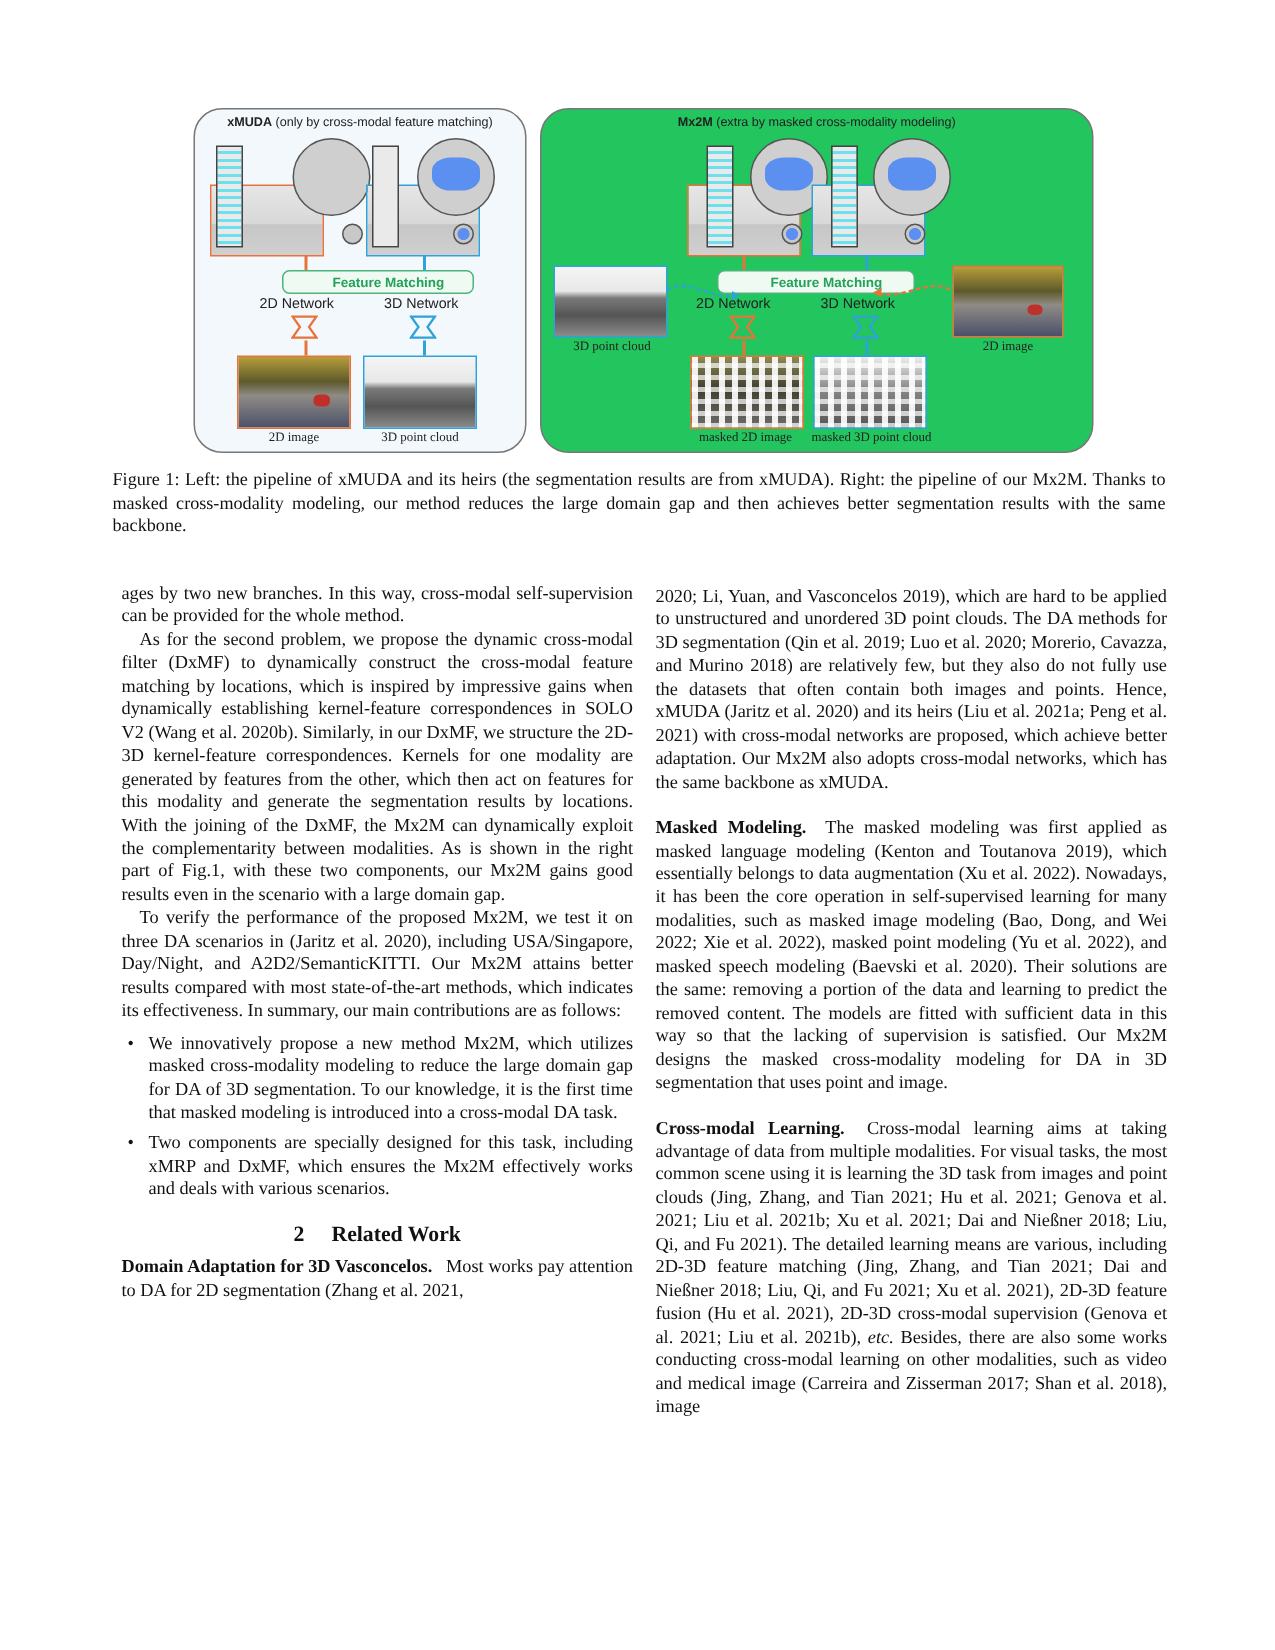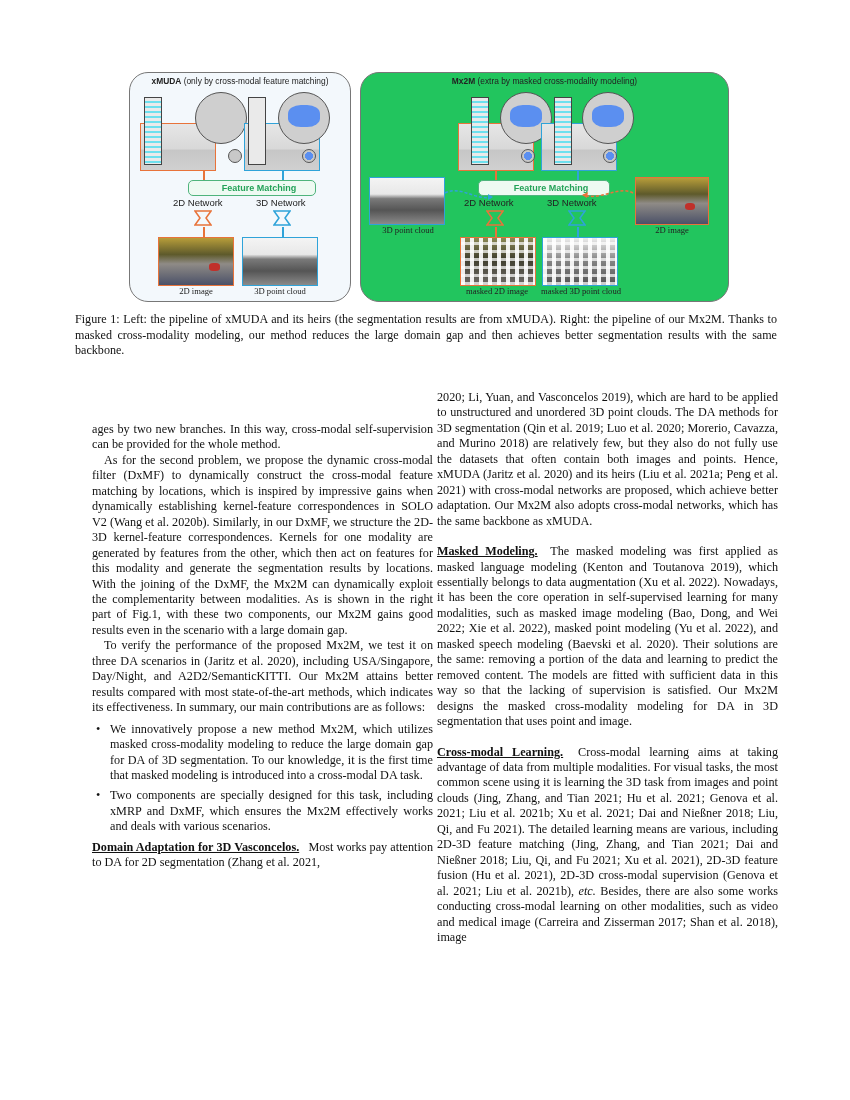--- a/index.html
+++ b/index.html
@@ -35,30 +35,30 @@
       repeating-linear-gradient(90deg, rgba(255,255,255,0.9) 0 4px, transparent 4px 9px),
       repeating-linear-gradient(0deg, rgba(255,255,255,0.7) 0 3px, transparent 3px 8px),
       linear-gradient(180deg,#8d8a55 0%,#3f3e2e 45%,#6f6c69 100%); }
   .masked3d { background:
       repeating-linear-gradient(90deg, rgba(255,255,255,0.9) 0 4px, transparent 4px 9px),
       repeating-linear-gradient(0deg, rgba(255,255,255,0.7) 0 3px, transparent 3px 8px),
       linear-gradient(180deg,#eee 0%,#888 45%,#555 100%); }
   .cap { position:absolute; font-family:"Liberation Serif", serif; font-size:8.6px; color:#222; white-space:nowrap; text-align:center; }
   .caption { position:absolute; left:75px; top:312px; width:702px; font-size:12.1px; line-height:15.5px; text-align:justify; }
   .col { position:absolute; top:388px; width:341px; font-size:12.2px; line-height:15.45px; text-align:justify; }
-  .col.l { left:92px;margin-top:34px; }
+  .col.l { left:81px; }
   .col.r { left:437px; top:390px; }
   .col p { margin:0; }
   .col p.ind { text-indent:12px; }
   .col ul { margin:6px 0 0 0; padding:0 0 0 18px; list-style:none; }
   .col li { position:relative; margin-bottom:5px; }
   .col li::before { content:"•"; position:absolute; left:-14px; }
   .sec { text-align:center; font-weight:bold; font-size:14.5px; margin:15px 0 6px 0; }
   .sec span { margin-right:18px; }
-  .runin { font-weight:bold; margin-right:6px;text-decoration:underline; }
+  .runin { font-weight:bold; margin-right:6px; }
   .gap { height:15px; }
 </style>
 </head>
 <body>
 
 <div class="fig">
 
   <div class="panel left">
     <div class="ptitle">
       <b>xMUDA</b>
@@ -159,20 +159,23 @@
 <div class="caption">Figure 1:  Left: the pipeline of xMUDA and its heirs (the segmentation results are from xMUDA). Right: the pipeline of our Mx2M. Thanks to masked cross-modality modeling, our method reduces the large domain gap and then achieves better segmentation results with the same backbone.</div>
 
 <div class="col l">
   <p>ages by two new branches. In this way, cross-modal self-supervision can be provided for the whole method.</p>
   <p class="ind">As for the second problem, we propose the dynamic cross-modal filter (DxMF) to dynamically construct the cross-modal feature matching by locations, which is inspired by impressive gains when dynamically establishing kernel-feature correspondences in SOLO V2 (Wang et al. 2020b). Similarly, in our DxMF, we structure the 2D-3D kernel-feature correspondences. Kernels for one modality are generated by features from the other, which then act on features for this modality and generate the segmentation results by locations. With the joining of the DxMF, the Mx2M can dynamically exploit the complementarity between modalities. As is shown in the right part of Fig.1, with these two components, our Mx2M gains good results even in the scenario with a large domain gap.</p>
   <p class="ind">To verify the performance of the proposed Mx2M, we test it on three DA scenarios in (Jaritz et al. 2020), including USA/Singapore, Day/Night, and A2D2/SemanticKITTI. Our Mx2M attains better results compared with most state-of-the-art methods, which indicates its effectiveness. In summary, our main contributions are as follows:</p>
   <ul>
     <li>We innovatively propose a new method Mx2M, which utilizes masked cross-modality modeling to reduce the large domain gap for DA of 3D segmentation. To our knowledge, it is the first time that masked modeling is introduced into a cross-modal DA task.</li>
     <li>Two components are specially designed for this task, including xMRP and DxMF, which ensures the Mx2M effectively works and deals with various scenarios.</li>
   </ul>
+  <div class="sec">
+    <span>2</span><span style="margin:0">Related Work</span>
+  </div>
   <p><span class="runin">Domain Adaptation for 3D Vasconcelos.</span> <span>Most works pay attention to DA for 2D segmentation (Zhang et al. 2021,</span></p>
 </div>
 
 <div class="col r">
   <p>2020; Li, Yuan, and Vasconcelos 2019), which are hard to be applied to unstructured and unordered 3D point clouds. The DA methods for 3D segmentation (Qin et al. 2019; Luo et al. 2020; Morerio, Cavazza, and Murino 2018) are relatively few, but they also do not fully use the datasets that often contain both images and points. Hence, xMUDA (Jaritz et al. 2020) and its heirs (Liu et al. 2021a; Peng et al. 2021) with cross-modal networks are proposed, which achieve better adaptation. Our Mx2M also adopts cross-modal networks, which has the same backbone as xMUDA.</p>
   <div class="gap"></div>
   <p><span class="runin">Masked Modeling.</span> <span>The masked modeling was first applied as masked language modeling (Kenton and Toutanova 2019), which essentially belongs to data augmentation (Xu et al. 2022). Nowadays, it has been the core operation in self-supervised learning for many modalities, such as masked image modeling (Bao, Dong, and Wei 2022; Xie et al. 2022), masked point modeling (Yu et al. 2022), and masked speech modeling (Baevski et al. 2020). Their solutions are the same: removing a portion of the data and learning to predict the removed content. The models are fitted with sufficient data in this way so that the lacking of supervision is satisfied. Our Mx2M designs the masked cross-modality modeling for DA in 3D segmentation that uses point and image.</span></p>
   <div class="gap"></div>
   <p><span class="runin">Cross-modal Learning.</span> <span>Cross-modal learning aims at taking advantage of data from multiple modalities. For visual tasks, the most common scene using it is learning the 3D task from images and point clouds (Jing, Zhang, and Tian 2021; Hu et al. 2021; Genova et al. 2021; Liu et al. 2021b; Xu et al. 2021; Dai and Nießner 2018; Liu, Qi, and Fu 2021). The detailed learning means are various, including 2D-3D feature matching (Jing, Zhang, and Tian 2021; Dai and Nießner 2018; Liu, Qi, and Fu 2021; Xu et al. 2021), 2D-3D feature fusion (Hu et al. 2021), 2D-3D cross-modal supervision (Genova et al. 2021; Liu et al. 2021b),</span> <i>etc.</i> <span>Besides, there are also some works conducting cross-modal learning on other modalities, such as video and medical image (Carreira and Zisserman 2017; Shan et al. 2018), image</span></p>
 </div>

